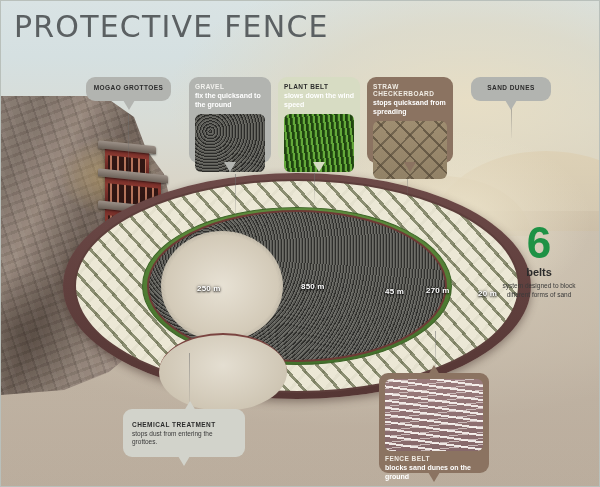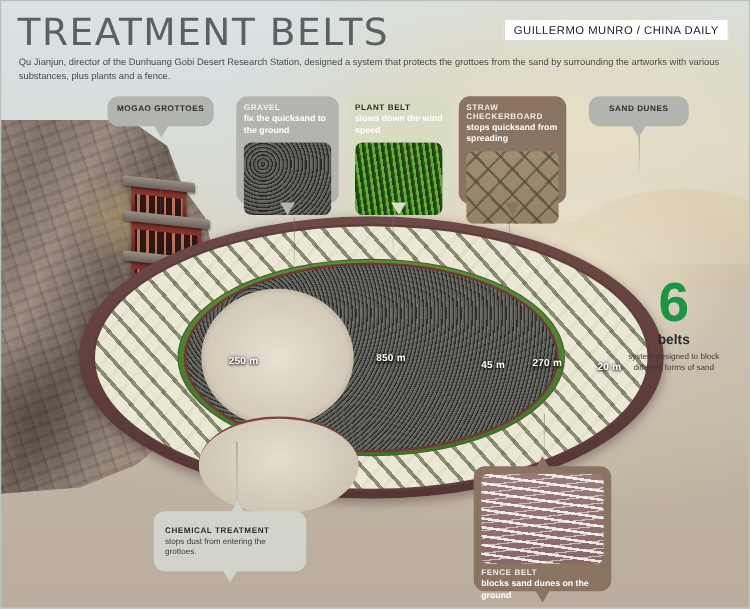--- a/index.html
+++ b/index.html
@@ -265,21 +265,21 @@
 
   <div class="belts">
     <div class="ring r-fence"></div>
     <div class="ring r-straw"></div>
     <div class="ring r-plant"></div>
     <div class="ring r-gravel"></div>
     <div class="ring r-inner2"></div>
     <div class="ring r-inner"></div>
   </div>
 
-  <div class="mlabel" style="left:182px; top:283px;">250 m</div>
+  <div class="mlabel" style="left:196px; top:283px;">250 m</div>
   <div class="mlabel" style="left:300px; top:281px;">850 m</div>
   <div class="mlabel" style="left:384px; top:286px;text-align:center;">45 m</div>
   <div class="mlabel" style="left:425px; top:285px;">270 m</div>
   <div class="mlabel" style="left:477px; top:288px;">20 m</div>
 
   <div class="lead" style="left:127px; top:112px; height:72px;"></div>
   <div class="lead" style="left:234px; top:173px; height:52px;"></div>
   <div class="lead" style="left:313px; top:172px; height:30px;"></div>
   <div class="lead" style="left:406px; top:172px; height:24px;"></div>
   <div class="lead" style="left:510px; top:103px; height:34px;"></div>
@@ -328,17 +328,15 @@
   <div style="position:absolute; left:427px; top:364px; width:0; height:0;
               border-left:6px solid transparent; border-right:6px solid transparent;
               border-bottom:10px solid #8b7361;"></div>
 
   <div class="stat">
     <div class="stat-num">6</div>
     <div class="stat-label">belts</div>
     <div class="stat-desc">system designed to block different forms of sand</div>
   </div>
 
-  <div class="title">TREATMENT BELTS</div>
-  <div class="byline">GUILLERMO MUNRO / CHINA DAILY</div>
-  <div class="deck">Qu Jianjun, director of the Dunhuang Gobi Desert Research Station, designed a system that protects the grottoes from the sand by surrounding the artworks with various substances, plus plants and a fence.</div>
+  <div class="title">PROTECTIVE FENCE</div>
 
 </div>
 
 </body></html>

